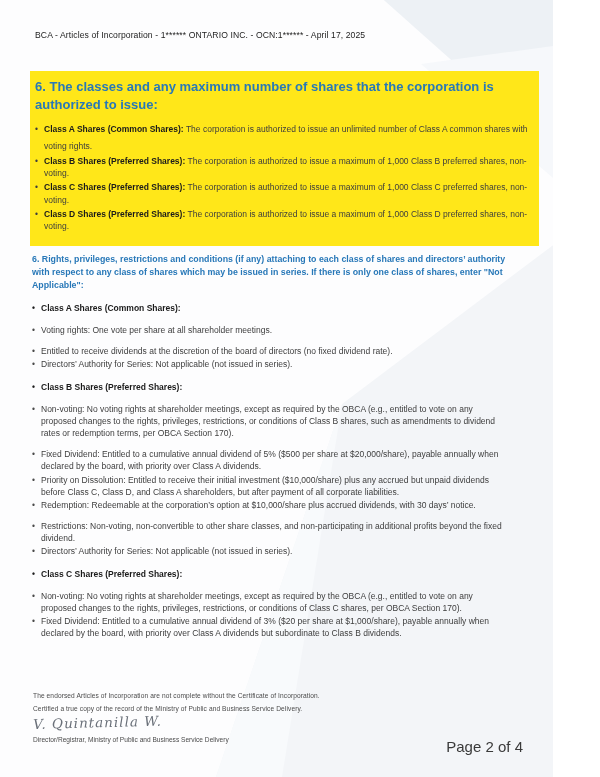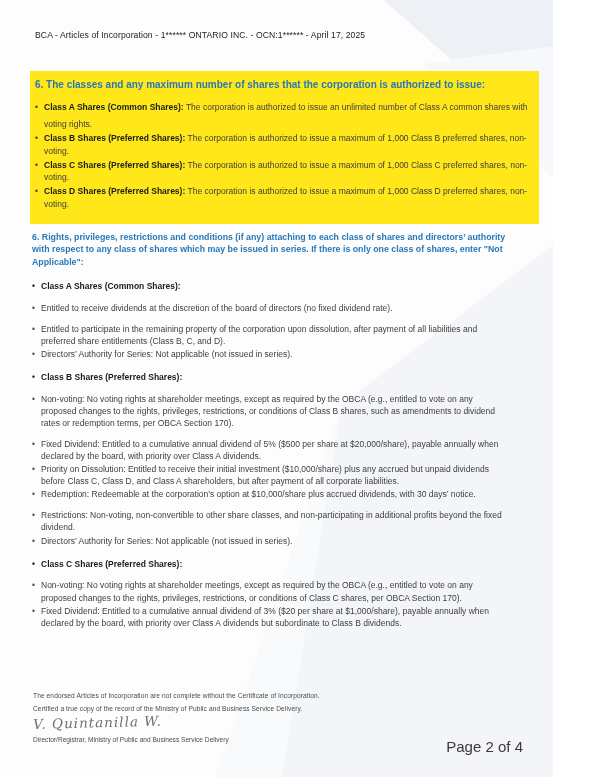--- a/index.html
+++ b/index.html
@@ -25,21 +25,21 @@
     clip-path:polygon(36% 100%,57% 52%,47% 100%);}
 
   .content{position:relative;z-index:1;}
 
   .doc-header{padding:30px 30px 0 35px;font-size:8.6px;color:#222;letter-spacing:.1px;}
 
   .highlight-block{
     margin:31px 14px 0 30px;background:var(--highlight);
     padding:7px 10px 13px 5px;font-size:8.5px;
   }
-  .hl-title{color:var(--blue);font-weight:700;font-size:10px;line-height:1.4;}
+  .hl-title{color:var(--blue);font-weight:700;font-size:13px;line-height:1.4;}
   .hl-item{position:relative;padding-left:9px;line-height:1.5;}
   .hl-item::before{content:"\2022";position:absolute;left:0;top:0;}
   .hl-item .b{font-weight:700;color:#1b1b1b;}
   .hl-item-a{margin-top:7px;line-height:1.95;}
   .hl-item-b{}
   .hl-item-c,.hl-item-d{margin-top:1px;}
 
   .main{padding:0 30px 0 32px;font-size:8.5px;}
   .sec7-title{margin-top:7px;color:var(--blue);font-weight:700;font-size:8.8px;line-height:1.45;padding-right:4px;}
 
@@ -92,22 +92,22 @@
       <div class="hl-item hl-item-d">
         <span class="b">Class D Shares (Preferred Shares):</span>
         <span>The corporation is authorized to issue a maximum of 1,000 Class D preferred shares, non-voting.</span>
       </div>
     </div>
 
     <div class="main">
       <div class="sec7-title">6. Rights, privileges, restrictions and conditions (if any) attaching to each class of shares and directors’ authority with respect to any class of shares which may be issued in series. If there is only one class of shares, enter "Not Applicable":</div>
 
       <div class="group-heading">Class A Shares (Common Shares):</div>
+      <div class="bullet">Voting rights: One vote per share at all shareholder meetings.</div>
       <div class="bullet">Entitled to receive dividends at the discretion of the board of directors (no fixed dividend rate).</div>
-      <div class="bullet">Entitled to participate in the remaining property of the corporation upon dissolution, after payment of all liabilities and preferred share entitlements (Class B, C, and D).</div>
       <div class="bullet tight">Directors’ Authority for Series: Not applicable (not issued in series).</div>
 
       <div class="group-heading">Class B Shares (Preferred Shares):</div>
       <div class="bullet">Non-voting: No voting rights at shareholder meetings, except as required by the OBCA (e.g., entitled to vote on any proposed changes to the rights, privileges, restrictions, or conditions of Class B shares, such as amendments to dividend rates or redemption terms, per OBCA Section 170).</div>
       <div class="bullet">Fixed Dividend: Entitled to a cumulative annual dividend of 5% ($500 per share at $20,000/share), payable annually when declared by the board, with priority over Class A dividends.</div>
       <div class="bullet tight">Priority on Dissolution: Entitled to receive their initial investment ($10,000/share) plus any accrued but unpaid dividends before Class C, Class D, and Class A shareholders, but after payment of all corporate liabilities.</div>
       <div class="bullet tight">Redemption: Redeemable at the corporation’s option at $10,000/share plus accrued dividends, with 30 days’ notice.</div>
       <div class="bullet">Restrictions: Non-voting, non-convertible to other share classes, and non-participating in additional profits beyond the fixed dividend.</div>
       <div class="bullet tight">Directors’ Authority for Series: Not applicable (not issued in series).</div>
 

